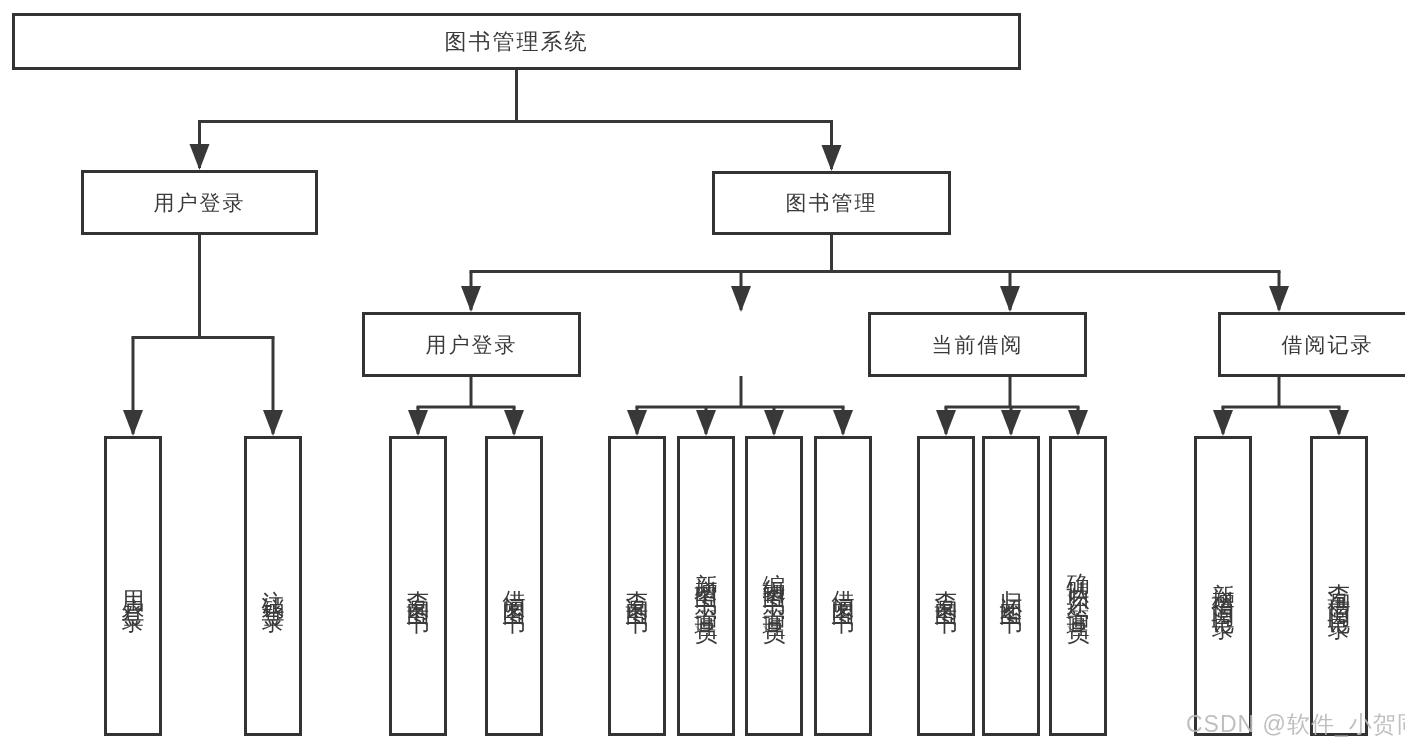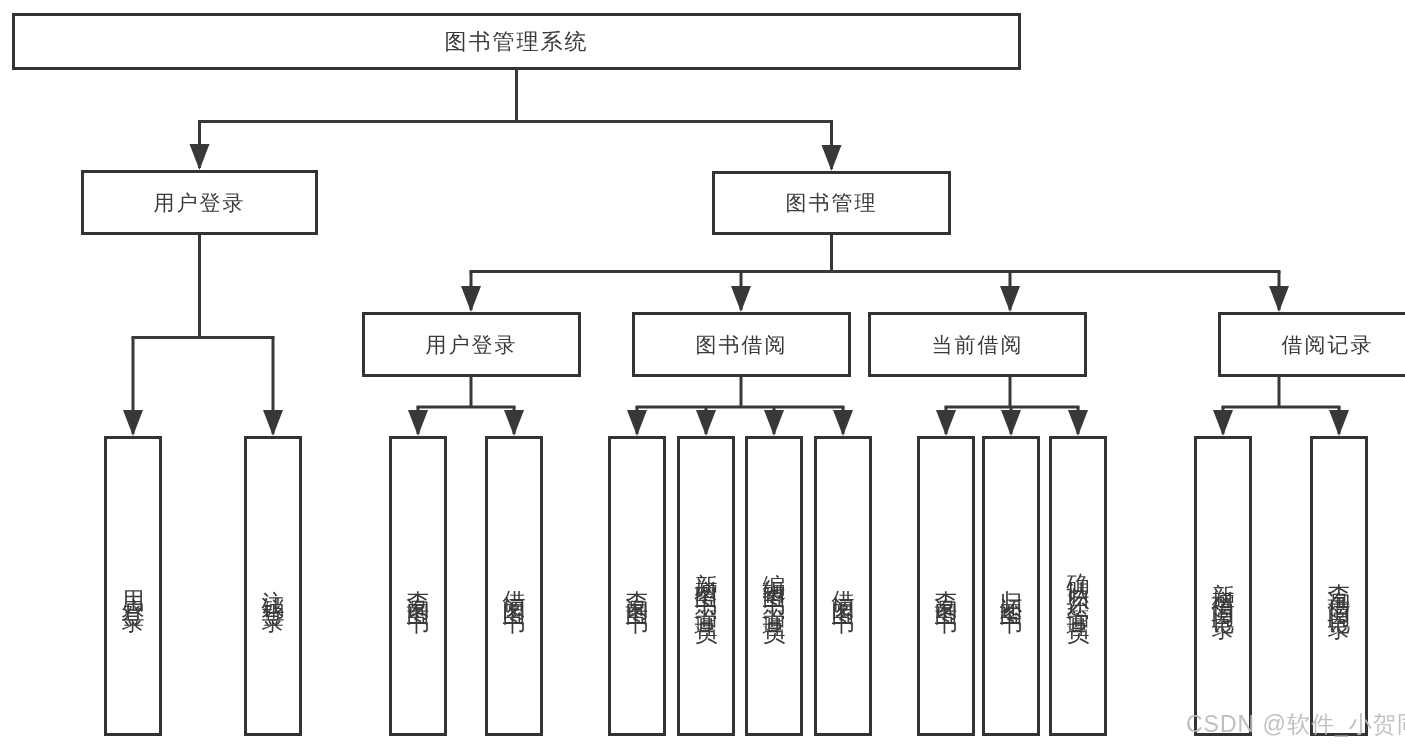--- a/index.html
+++ b/index.html
@@ -115,23 +115,20 @@
   <div class="node h" style="left:81px;top:170px;width:237px;height:65px">
     <span class="lbl">用户登录</span>
   </div>
   <div class="node h" style="left:712px;top:171px;width:239px;height:64px">
     <span class="lbl">图书管理</span>
   </div>
 
   <div class="node h" style="left:362px;top:312px;width:219px;height:65px">
     <span class="lbl">用户登录</span>
   </div>
-  <div class="node h" style="left:632px;top:312px;width:219px;height:65px">
-    <span class="lbl">图书借阅</span>
-  </div>
   <div class="node h" style="left:868px;top:312px;width:219px;height:65px">
     <span class="lbl">当前借阅</span>
   </div>
   <div class="node h" style="left:1218px;top:312px;width:219px;height:65px">
     <span class="lbl">借阅记录</span>
   </div>
 
   <div class="node v" style="left:104px;top:436px;width:58px;height:300px">
     <span class="lbl">用户登录</span>
   </div>

